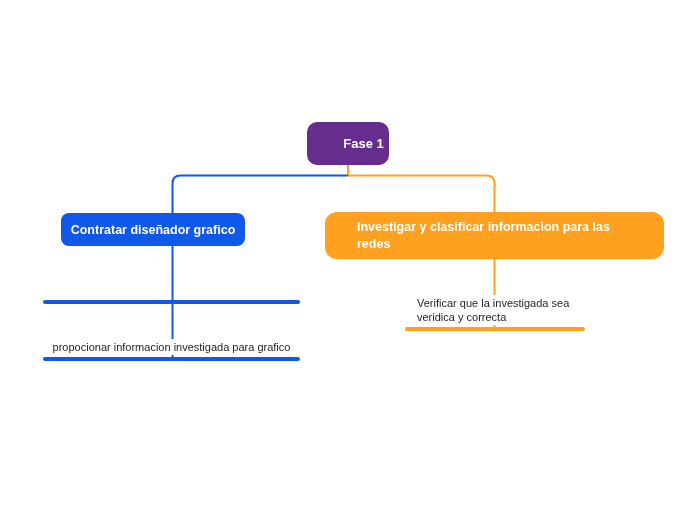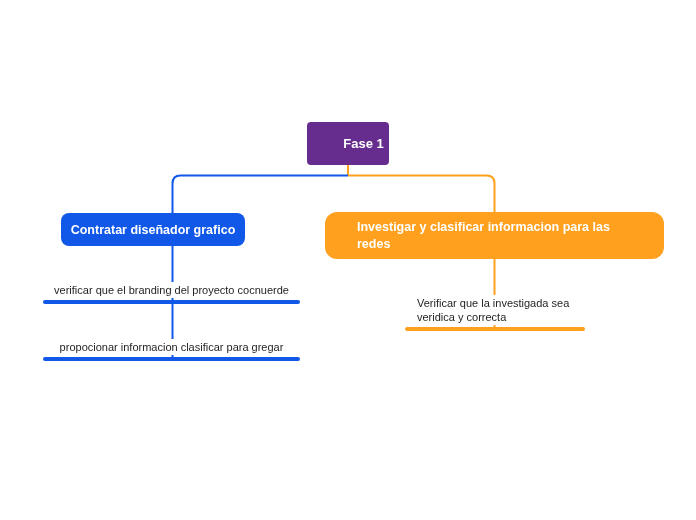--- a/index.html
+++ b/index.html
@@ -31,21 +31,21 @@
     align-items: center;
     justify-content: center;
     color: #ffffff;
     font-weight: bold;
     cursor: pointer;
   }
   .node-root {
     left: 307px; top: 122px;
     width: 82px; height: 43px;
     background: var(--purple);
-    border-radius: 4px;
+    border-radius: 10px;
     font-size: 13px;
     padding-left: 31px;
   }
   .node-blue {
     left: 61px; top: 213px;
     width: 184px; height: 33px;
     background: var(--blue);
     border-radius: 8px;
     font-size: 12.5px;
   }
@@ -117,26 +117,25 @@
 
   <div class="node node-blue">
     <span>Contratar diseñador grafico</span>
   </div>
 
   <div class="node node-orange">
     <span>Investigar y clasificar informacion para las redes</span>
   </div>
 
   <div class="subtopic sub-1">
-    <span class="subtopic-text">verificar que el branding del proyecto cocnuerde</span>
     <span class="subtopic-bar bar-blue"></span>
   </div>
 
   <div class="subtopic sub-2">
-    <span class="subtopic-text">propocionar informacion clasificar para gregar</span>
+    <span class="subtopic-text">propocionar informacion investigada para grafico</span>
     <span class="subtopic-bar bar-blue"></span>
   </div>
 
   <div class="subtopic sub-3">
     <span class="subtopic-text">Verificar que la investigada sea veridica y correcta</span>
     <span class="subtopic-bar bar-orange"></span>
   </div>
 
 </div>
 

